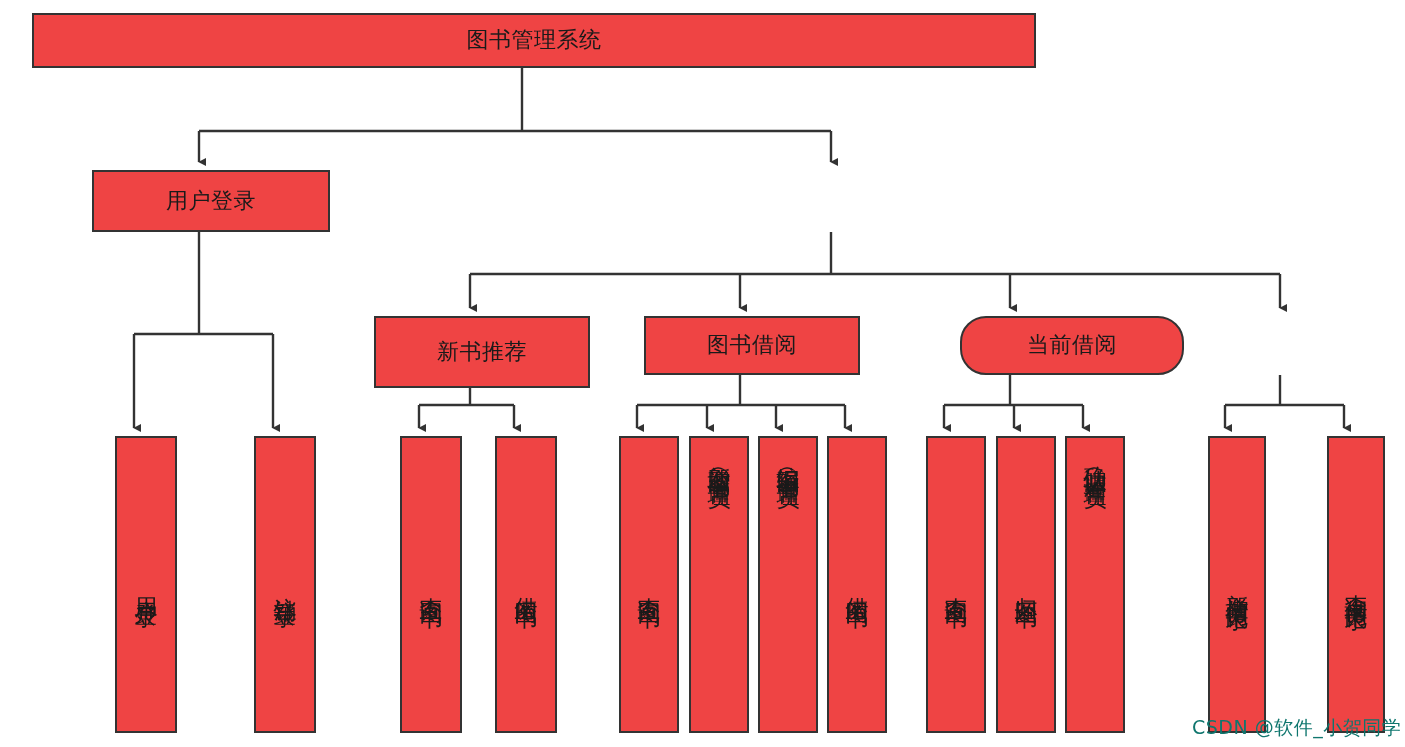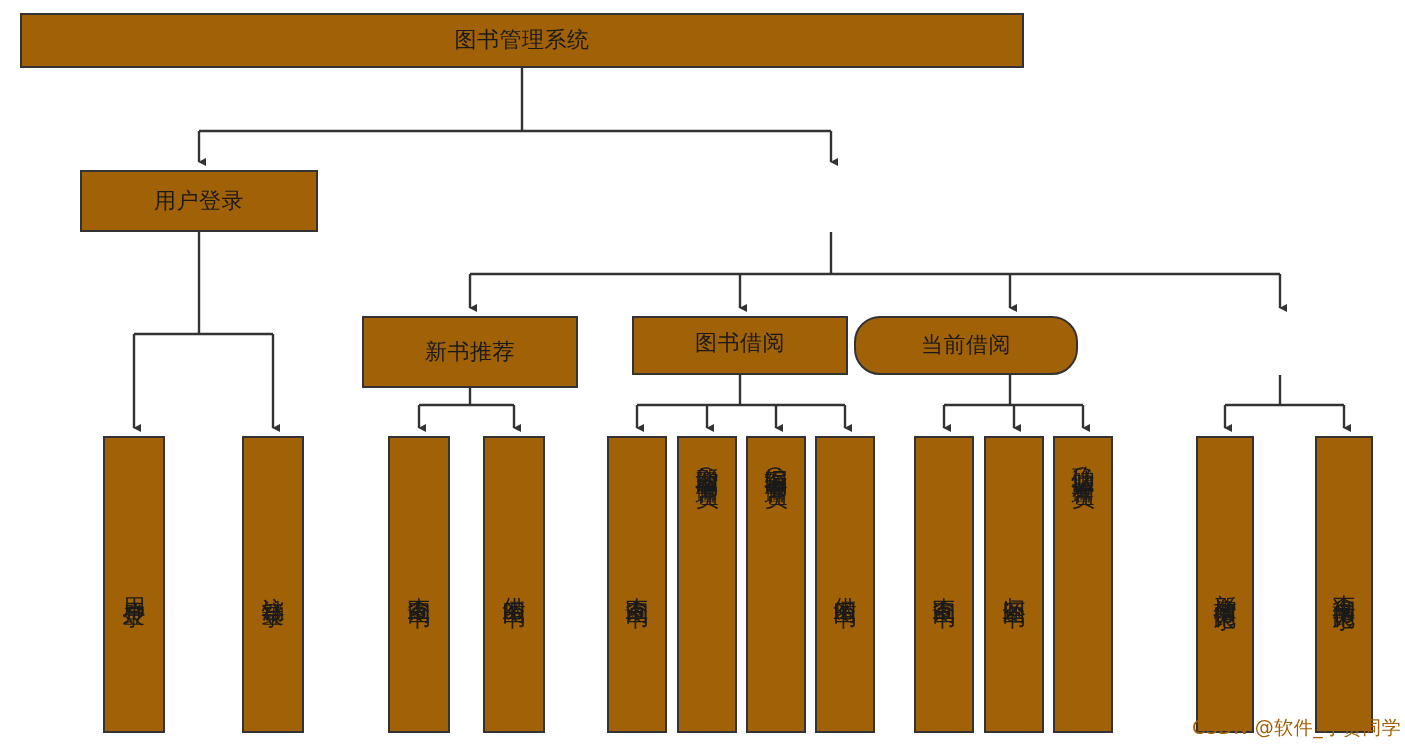--- a/index.html
+++ b/index.html
@@ -23,26 +23,27 @@
     position: absolute;
     left: 0;
     top: 0;
     width: 1405px;
     height: 747px;
     pointer-events: none;
   }
   .node {
     position: absolute;
     box-sizing: border-box;
-    background: #a16207;
+    background: #ef4444;
     border: 2.2px solid #333333;
     display: flex;
     align-items: center;
     justify-content: center;
     overflow: hidden;
+    margin-left: 12px;
   }
   .node-label {
     color: #1a1a1a;
     letter-spacing: 0.5px;
     line-height: 1.12;
     text-align: center;
     white-space: pre;
   }
   .node.horizontal .node-label {
     font-size: 22px;
@@ -58,21 +59,21 @@
     letter-spacing: 3px;
     line-height: 1;
     white-space: nowrap;
   }
   .node.vertical.centered {
     align-items: center;
     padding-top: 0;
   }
   .watermark {
     position: absolute;
-    color: #a16207;
+    color: #0f766e;
     font-size: 19px;
     white-space: nowrap;
     letter-spacing: 0.5px;
     user-select: none;
   }
 </style>
 </head>
 <body>
 
 <div id="diagram-root">
@@ -131,24 +132,24 @@
     <span class="node-label">图书管理系统</span>
   </div>
 
   <div class="node horizontal" style="left:80px; top:170px; width:238px; height:62px;">
     <span class="node-label">用户登录</span>
   </div>
 
   <div class="node horizontal" style="left:362px; top:316px; width:216px; height:72px;">
     <span class="node-label">新书推荐</span>
   </div>
-  <div class="node horizontal" style="left:632px; top:316px; width:216px; height:59px;font-family:Liberation Mono, monospace;">
+  <div class="node horizontal" style="left:632px; top:316px; width:216px; height:59px;">
     <span class="node-label">图书借阅</span>
   </div>
-  <div class="node horizontal" style="left:854px; top:316px; width:224px; height:59px;border-radius:26px;">
+  <div class="node horizontal" style="left:948px; top:316px; width:224px; height:59px;border-radius:26px;">
     <span class="node-label">当前借阅</span>
   </div>
 
   <div class="node vertical centered" style="left:103px; top:436px; width:62px; height:297px;">
     <span class="node-label">用户登录</span>
   </div>
   <div class="node vertical centered" style="left:242px; top:436px; width:62px; height:297px;">
     <span class="node-label">注销登录</span>
   </div>
 

